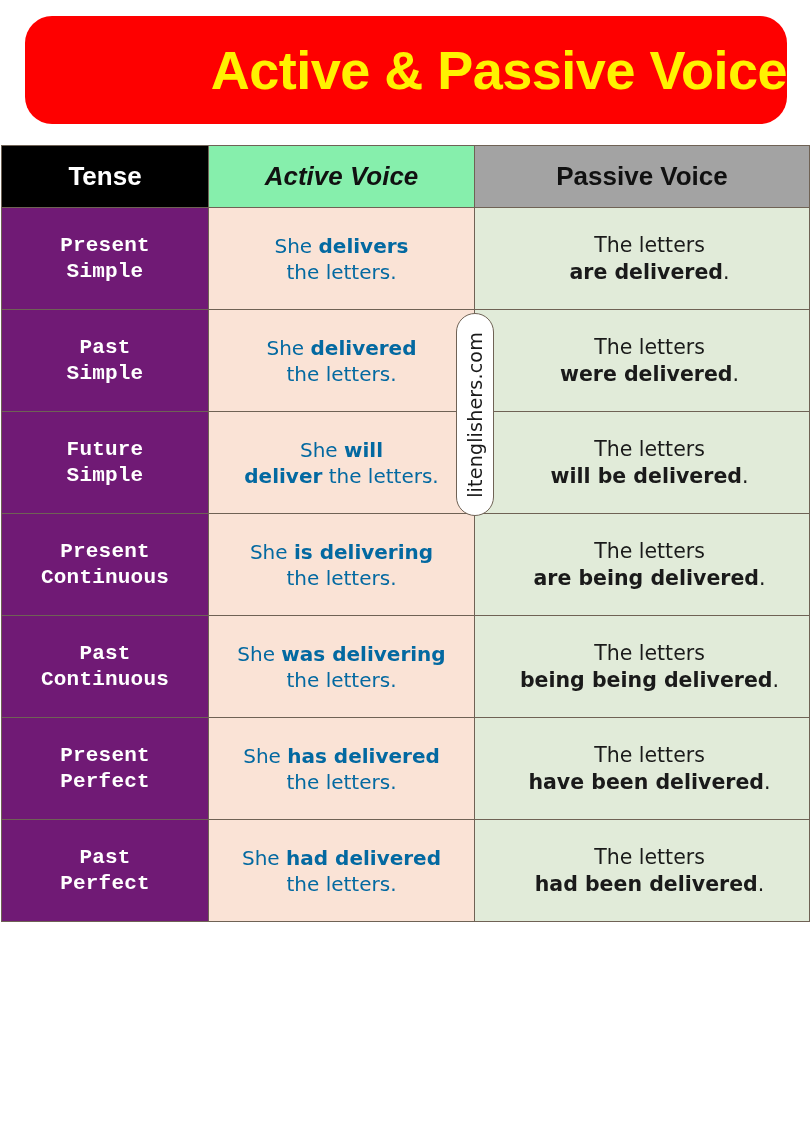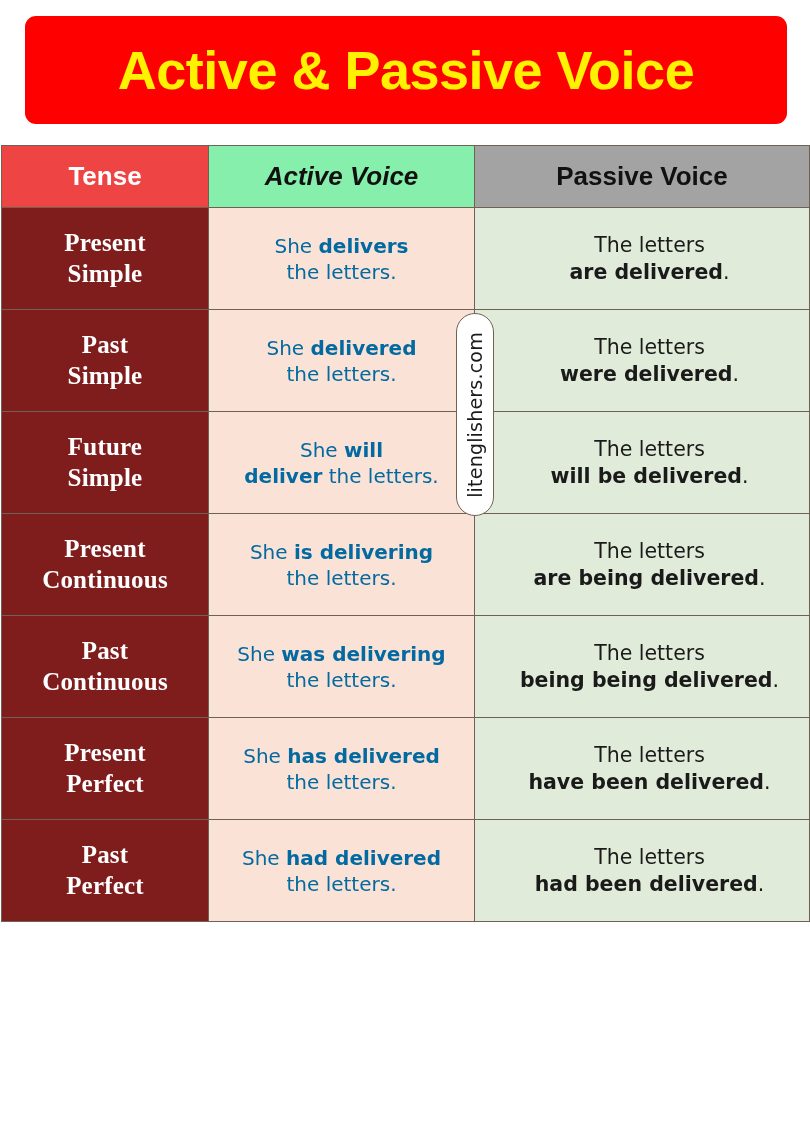--- a/index.html
+++ b/index.html
@@ -17,24 +17,24 @@
   }
 
   
   .title-banner {
     position: absolute;
     left: 25px;
     top: 16px;
     width: 762px;
     height: 108px;
     background: #fe0000;
-    border-radius: 11px;
+    border-radius: 27px;
     display: flex;
     align-items: center;
-    justify-content: center;
+    justify-content: flex-end;
   }
   .title-text {
     font-family: "Liberation Sans", sans-serif;
     font-weight: bold;
     font-size: 54px;
     line-height: 1;
     color: #fff200;
     letter-spacing: -0.5px;
     white-space: nowrap;
   }
@@ -60,42 +60,42 @@
 
   
   thead th {
     height: 62px;
     font-family: "Liberation Sans", sans-serif;
     font-weight: bold;
     font-size: 26px;
     line-height: 1.05;
   }
   th.h-tense {
-    background: #ef4444;
+    background: #000000;
     color: #ffffff;
   }
   th.h-active {
     background: #86efac;
     color: #111111;
     font-style: italic;
   }
   th.h-passive {
     background: #a3a3a3;
     color: #111111;
   }
 
   
   tbody tr { height: 102px; }
 
   td.c-tense {
-    background: #7f1d1d;
+    background: #701a75;
     color: #ffffff;
-    font-family: Liberation Serif, serif;
+    font-family: Liberation Mono, monospace;
     font-weight: bold;
-    font-size: 25px;
+    font-size: 21px;
     line-height: 1.22;
     letter-spacing: 0.2px;
   }
   td.c-active {
     background: #fae3d6;
     color: #0369a1;
     font-size: 20px;
     line-height: 1.3;
   }
   td.c-passive {

